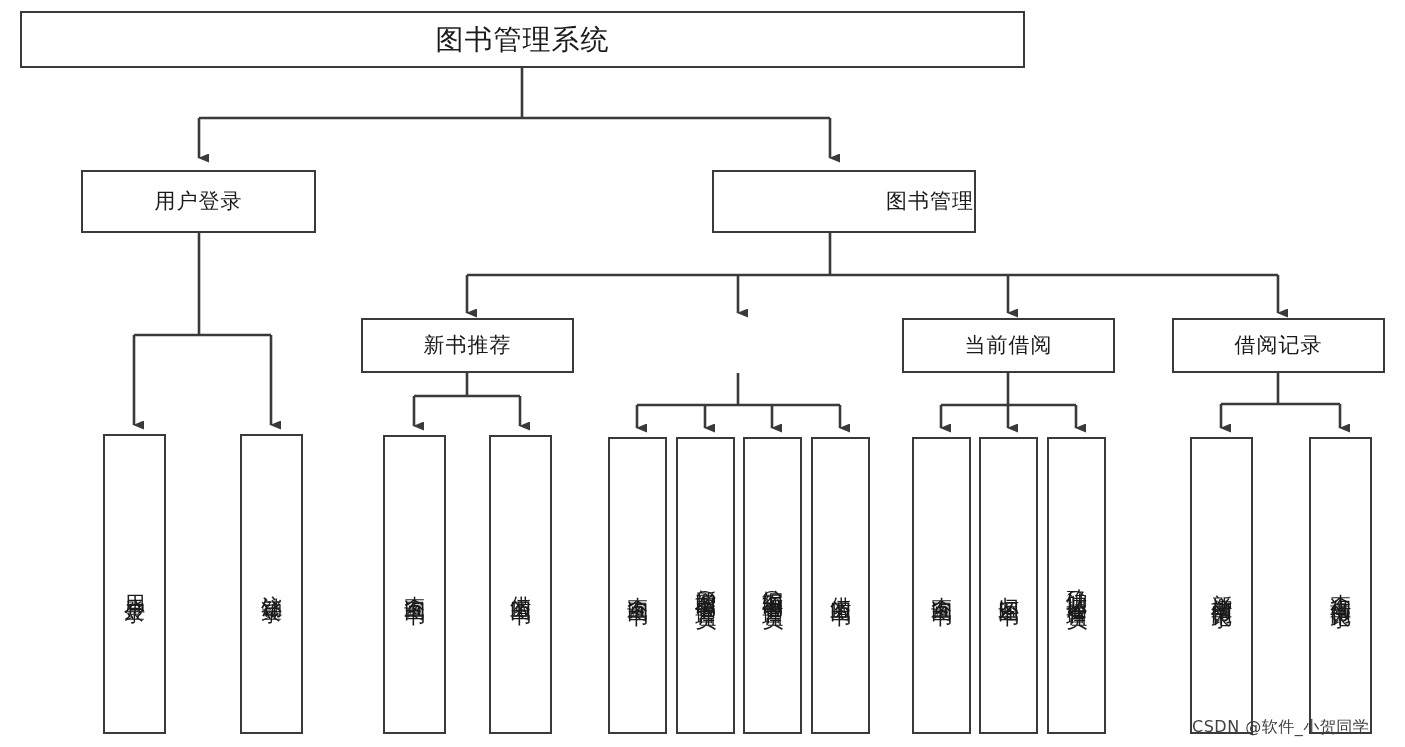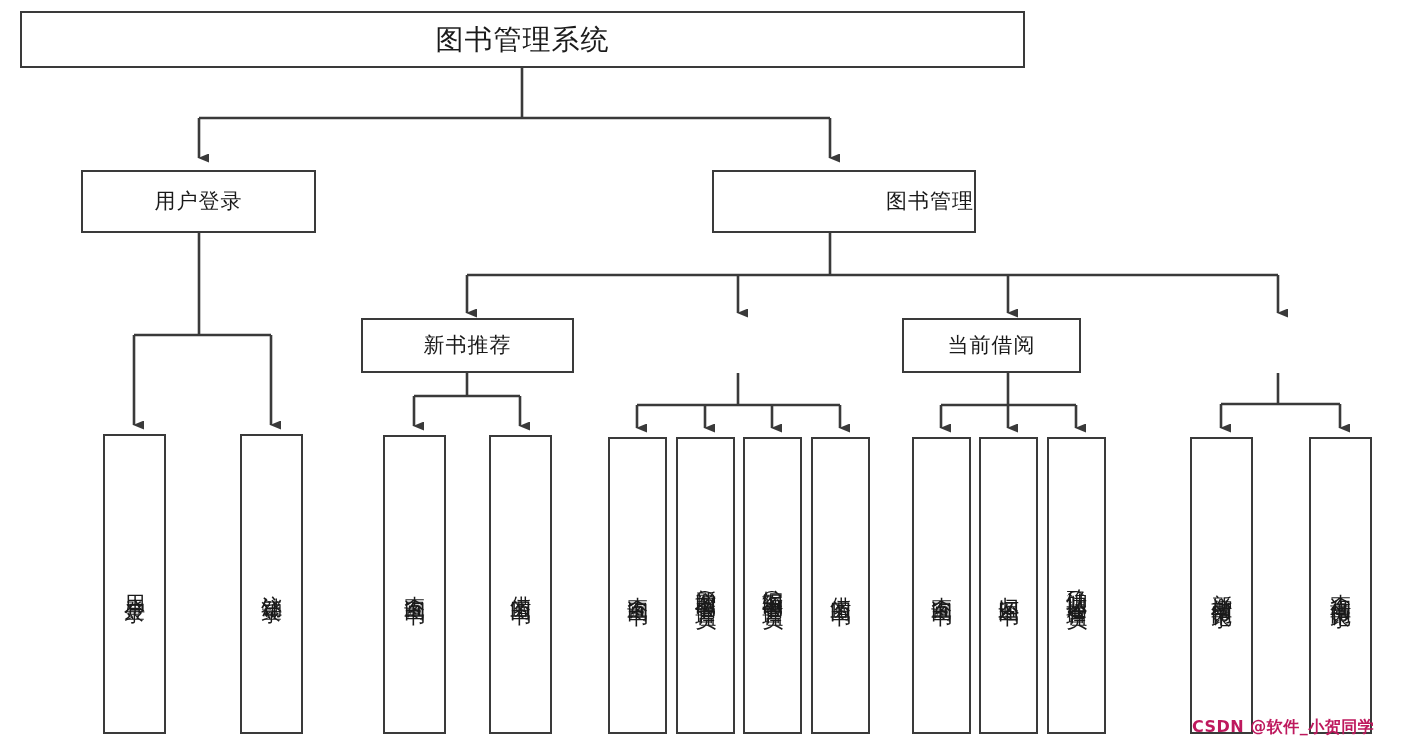--- a/index.html
+++ b/index.html
@@ -50,24 +50,23 @@
     letter-spacing: 3px;
     line-height: 1.25;
     white-space: nowrap;
   }
   #title-box .node-label-h {
     font-size: 28px;
   }
   .watermark {
     position: absolute;
     font-size: 16px;
-    color: #be185d;
+    color: #404040;
     white-space: nowrap;
     letter-spacing: 0.5px;
-    font-weight: bold;
   }
 </style>
 </head>
 <body>
 
 <div id="diagram-root">
 
   <svg class="layer" viewBox="0 0 1405 747" xmlns="http://www.w3.org/2000/svg">
     <defs>
       <marker id="arrowhead" markerWidth="9" markerHeight="11" refX="4.5" refY="10" orient="auto" markerUnits="userSpaceOnUse">
@@ -128,24 +127,27 @@
 
   <div class="node-box" style="left:712px; top:170px; width:264px; height:63px;justify-content:flex-end;">
     <span class="node-label-h">图书管理</span>
   </div>
 
   <div class="node-box" style="left:361px; top:318px; width:213px; height:55px;">
     <span class="node-label-h">新书推荐</span>
   </div>
 
 
-  <div class="node-box" style="left:902px; top:318px; width:179px; height:55px;text-align:center;">
+  <div class="node-box" style="left:902px; top:318px; width:213px; height:55px;text-align:center;">
     <span class="node-label-h">当前借阅</span>
   </div>
 
+  <div class="node-box" style="left:1172px; top:318px; width:213px; height:55px;">
+    <span class="node-label-h">借阅记录</span>
+  </div>
 
   <div class="node-box" style="left:103px; top:434px; width:63px; height:300px;">
     <span class="node-label-v">用户登录</span>
   </div>
 
   <div class="node-box" style="left:240px; top:434px; width:63px; height:300px;">
     <span class="node-label-v">注销登录</span>
   </div>
 
   <div class="node-box" style="left:383px; top:435px; width:63px; height:299px;">

